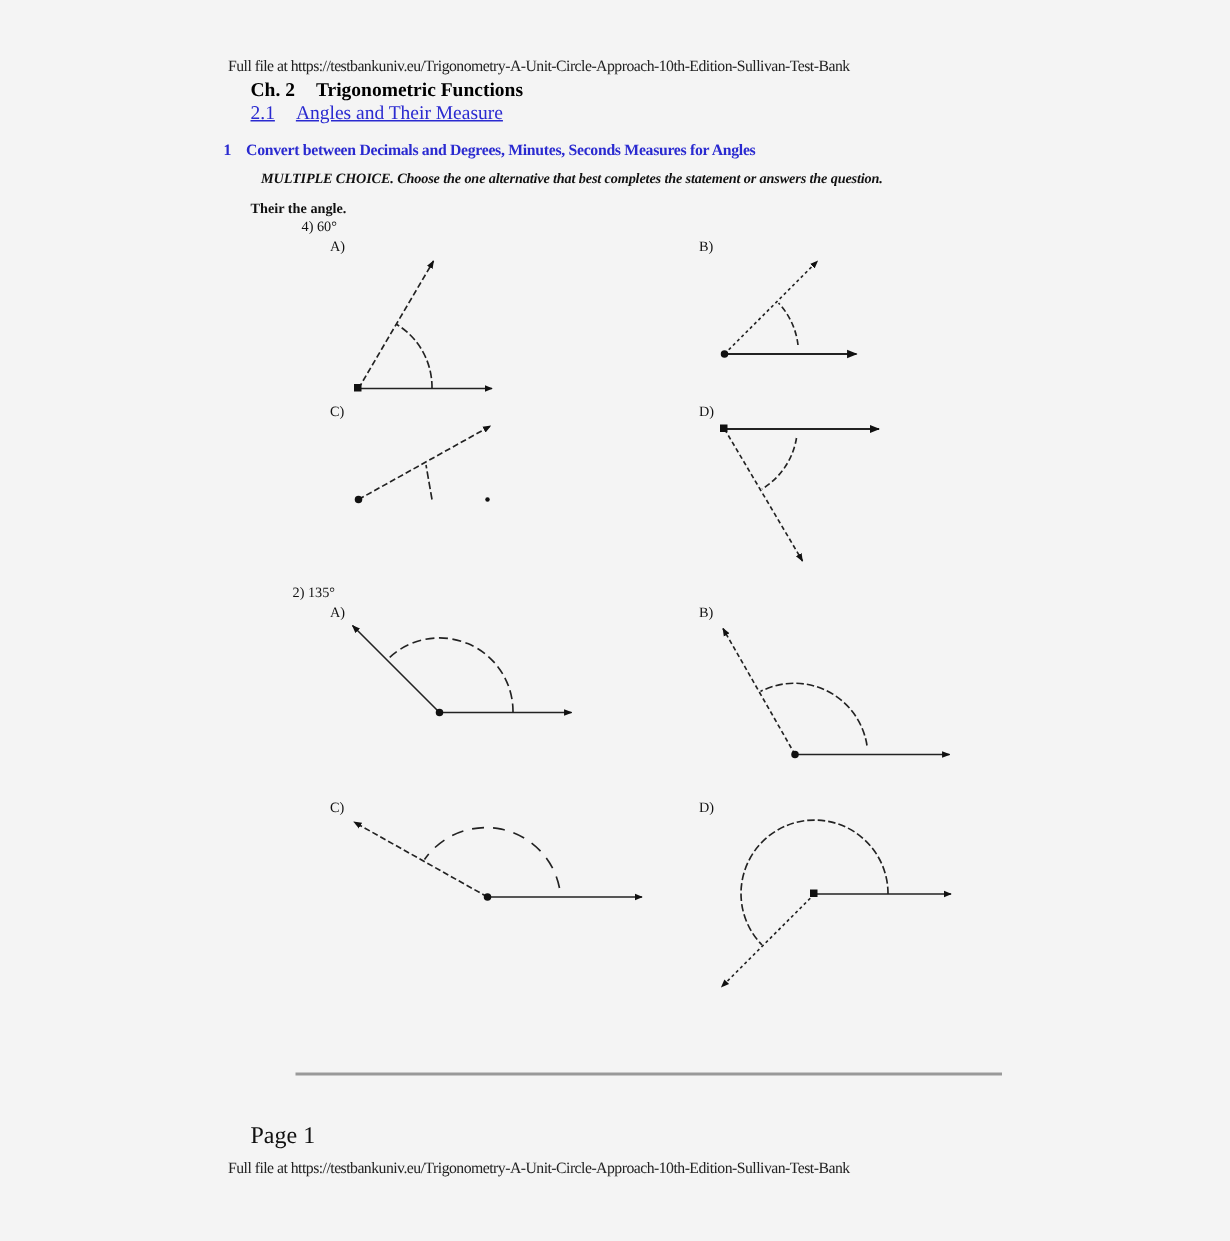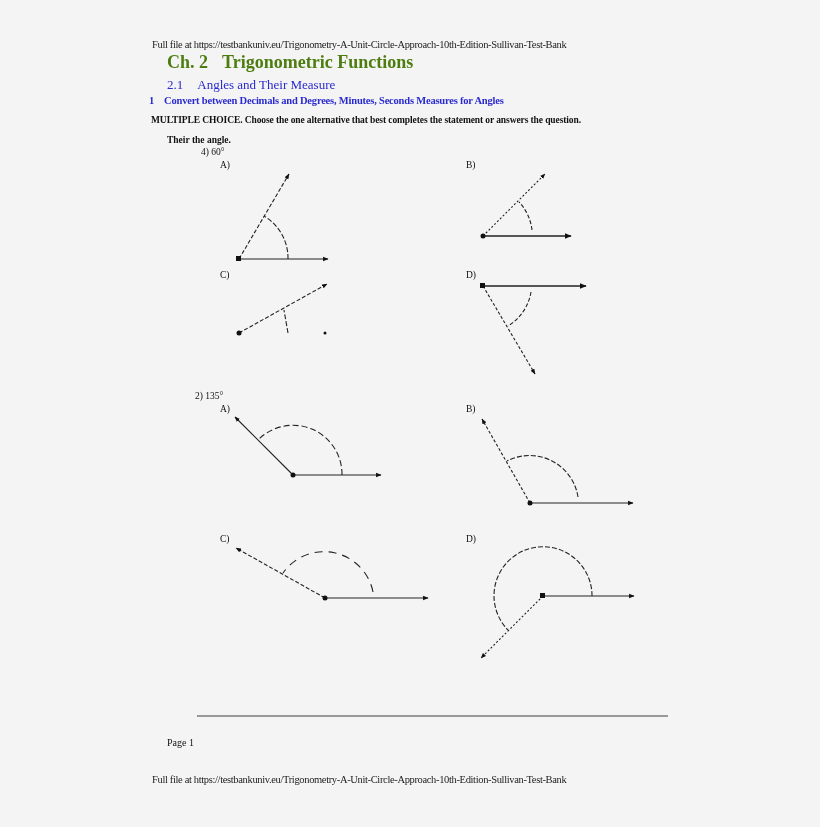--- a/index.html
+++ b/index.html
@@ -2,52 +2,52 @@
 <html><head>
   <meta charset="utf-8">
   <style>
     html, body { margin: 0; padding: 0; }
     body {
       width: 820px; height: 827px; background: #f4f4f4; position: relative; overflow: hidden;
       font-family: "Liberation Serif", serif; color: #111;
     }
     .abs { position: absolute; white-space: nowrap; text-align: right; }
     .url-line { font-size: 10.5px; letter-spacing: -0.35px; color: #222; }
-    .ch-title { font-size: 18px; font-weight: bold; color: #4d7c0f; }
+    .ch-title { font-size: 13px; font-weight: bold; color: #000000; }
     .ch-title .gap { display: inline-block; width: 14px; }
     .sec-title { font-size: 13px; color: #2a2ad0; }
     .sec-title .gap { display: inline-block; width: 14px; }
     .obj-title { font-size: 10.5px; font-weight: bold; color: #2a2ad0; letter-spacing: -0.2px; }
     .obj-title .gap { display: inline-block; width: 10px; }
     .mc { font-size: 9.5px; font-weight: bold; letter-spacing: -0.1px; }
     .draw { font-size: 9.5px; font-weight: bold; }
     .q { font-size: 9.5px; }
     .opt { font-size: 9.5px; }
     .rule { position: absolute; left: 197px; top: 715px; width: 471px; height: 2px; background: #999; }
-    .page { font-size: 10px; }
+    .page { font-size: 16px; margin-top: 12px; }
     svg.fig { position: absolute; left: 0; top: 0; }
   </style>
 </head>
 <body>
 
 <div class="abs url-line" style="left:152px; top:39px;">Full file at https://testbankuniv.eu/Trigonometry-A-Unit-Circle-Approach-10th-Edition-Sullivan-Test-Bank</div>
 
 <div class="abs ch-title" style="left:167px; top:52px;">
   <span>Ch. 2</span><span class="gap"></span><span>Trigonometric Functions</span>
 </div>
 
-<div class="abs sec-title" style="left:167px; top:77px;">
+<div class="abs sec-title" style="left:167px; top:67px;text-decoration:underline;">
   <span>2.1</span><span class="gap"></span><span>Angles and Their Measure</span>
 </div>
 
 <div class="abs obj-title" style="left:149px; top:95px;">
   <span>1</span><span class="gap"></span><span>Convert between Decimals and Degrees, Minutes, Seconds Measures for Angles</span>
 </div>
 
-<div class="abs mc" style="left:151px; top:115px;">MULTIPLE CHOICE.  Choose the one alternative that best completes the statement or answers the question.</div>
+<div class="abs mc" style="left:174px; top:115px;font-style:italic;">MULTIPLE CHOICE.  Choose the one alternative that best completes the statement or answers the question.</div>
 <div class="abs draw" style="left:167px; top:135px;">Their the angle.</div>
 
 <div class="abs q" style="left:201px; top:147px;">4) 60°</div>
 <div class="abs opt" style="left:220px; top:160px;">A)</div>
 <div class="abs opt" style="left:466px; top:160px;">B)</div>
 <div class="abs opt" style="left:220px; top:270px;">C)</div>
 <div class="abs opt" style="left:466px; top:270px;">D)</div>
 
 <div class="abs q" style="left:195px; top:391px;">2) 135°</div>
 <div class="abs opt" style="left:220px; top:404px;">A)</div>

